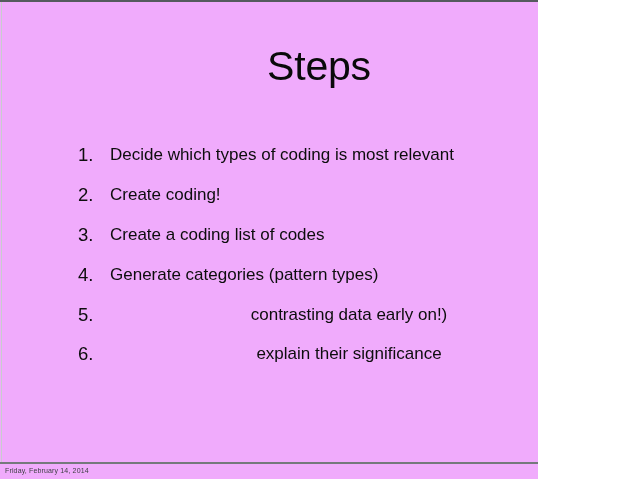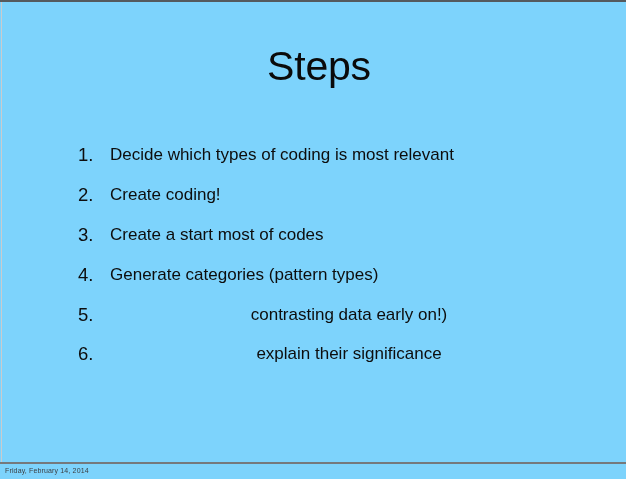--- a/index.html
+++ b/index.html
@@ -6,23 +6,23 @@
   html, body {
     margin: 0;
     padding: 0;
     background: #ffffff;
   }
   body {
     font-family: "Liberation Sans", sans-serif;
   }
   .slide {
     position: relative;
-    width: 626px;
+    width: 538px;
     height: 479px;
-    background: #7dd3fc;
+    background: #f0abfc;
     overflow: hidden;
     box-sizing: border-box;
   }
   
   .top-rule {
     position: absolute;
     left: 0;
     top: 0;
     width: 638px;
     height: 2px;
@@ -124,21 +124,21 @@
     <li class="step-row">
       <span class="step-num">2.</span>
       <span class="step-text">
         <span class="l1">Create coding!</span>
       </span>
     </li>
 
     <li class="step-row">
       <span class="step-num">3.</span>
       <span class="step-text">
-        <span class="l1">Create a start most of codes</span>
+        <span class="l1">Create a coding list of codes</span>
       </span>
     </li>
 
     <li class="step-row">
       <span class="step-num">4.</span>
       <span class="step-text">
         <span class="l1">Generate categories (pattern types)</span>
       </span>
     </li>
 

